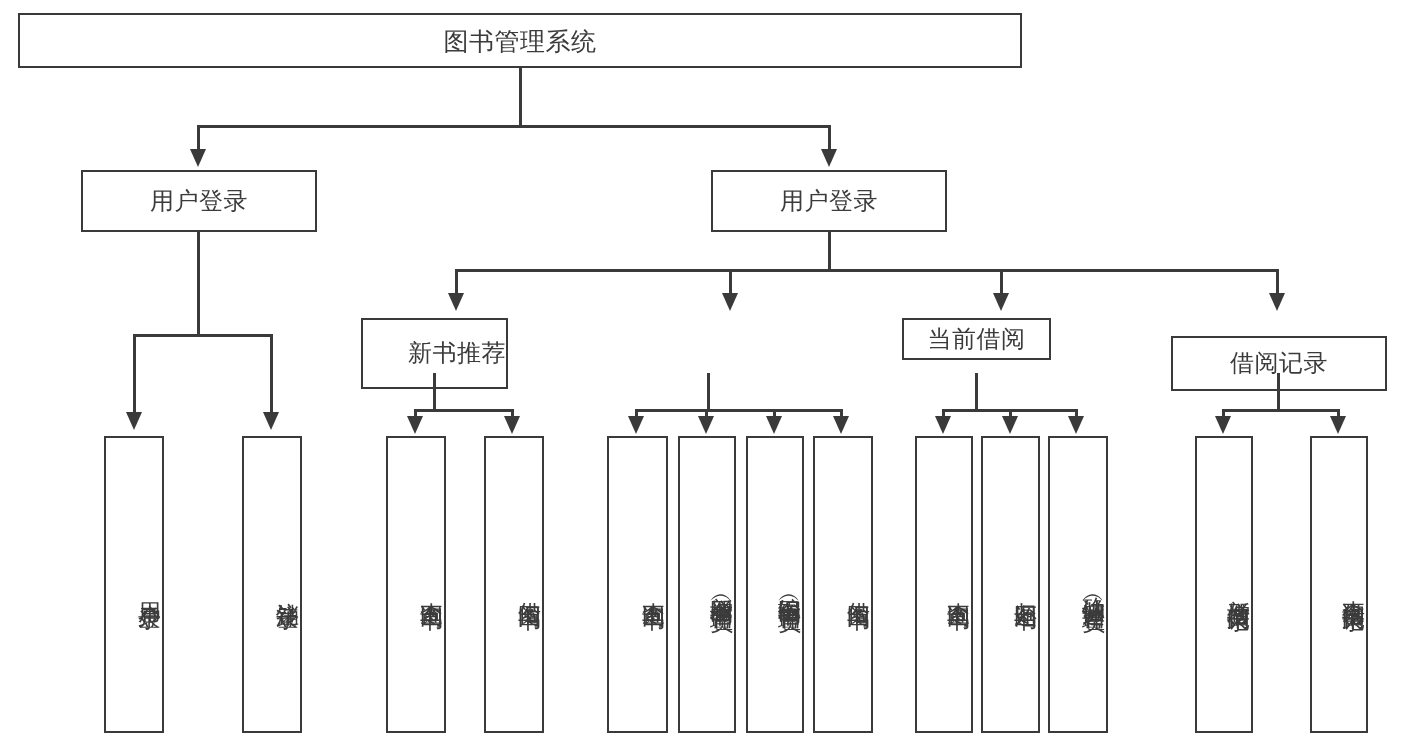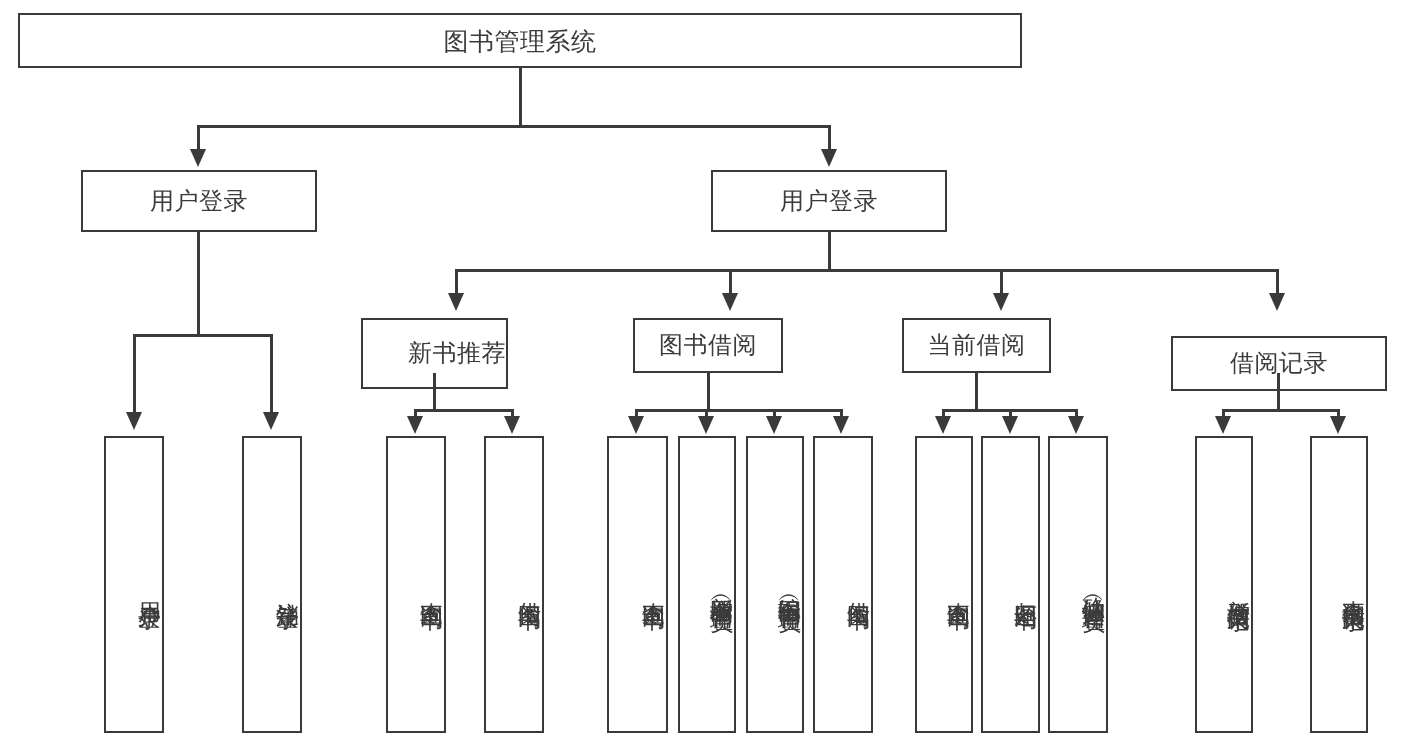--- a/index.html
+++ b/index.html
@@ -111,24 +111,21 @@
   <div class="edge vline" style="left:729px; top:269px; width:3px; height:26px;"></div>
   <div class="arrow" style="left:722px; top:293px;"></div>
   <div class="edge vline" style="left:1000px; top:269px; width:3px; height:26px;"></div>
   <div class="arrow" style="left:993px; top:293px;"></div>
   <div class="edge vline" style="left:1276px; top:269px; width:3px; height:26px;"></div>
   <div class="arrow" style="left:1269px; top:293px;"></div>
 
   <div class="node h" style="left:361px; top:318px; width:147px; height:71px;justify-content:flex-end;">
     <span>新书推荐</span>
   </div>
-  <div class="node h" style="left:633px; top:318px; width:150px; height:55px;">
-    <span>图书借阅</span>
-  </div>
-  <div class="node h" style="left:902px; top:318px; width:149px; height:55px;">
+  <div class="node h" style="left:902px; top:318px; width:149px; height:42px;">
     <span>当前借阅</span>
   </div>
   <div class="node h" style="left:1171px; top:336px; width:216px; height:55px;">
     <span>借阅记录</span>
   </div>
 
   <div class="edge vline" style="left:433px; top:373px; width:3px; height:38px;"></div>
   <div class="edge hline" style="left:414px; top:409px; width:100px; height:3px;"></div>
   <div class="edge vline" style="left:414px; top:409px; width:3px; height:10px;"></div>
   <div class="arrow" style="left:407px; top:416px;"></div>

